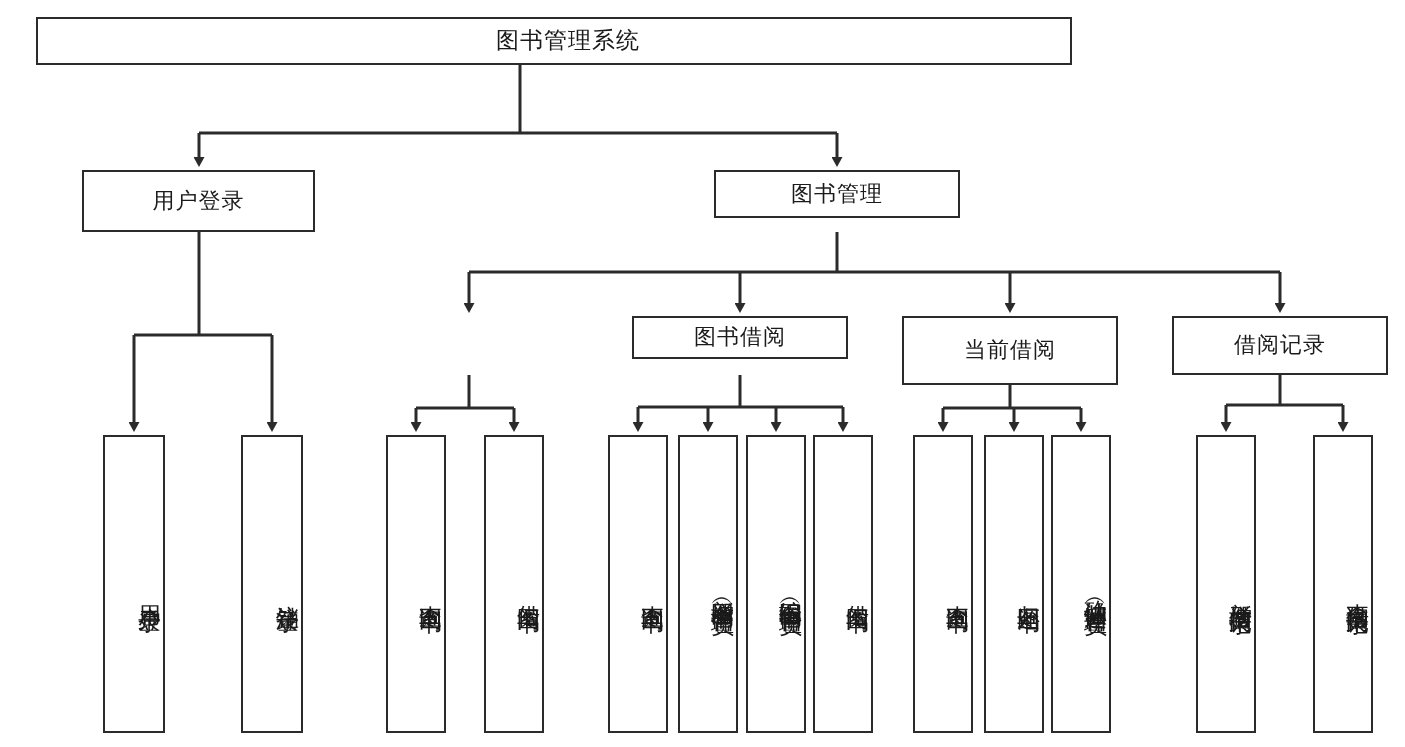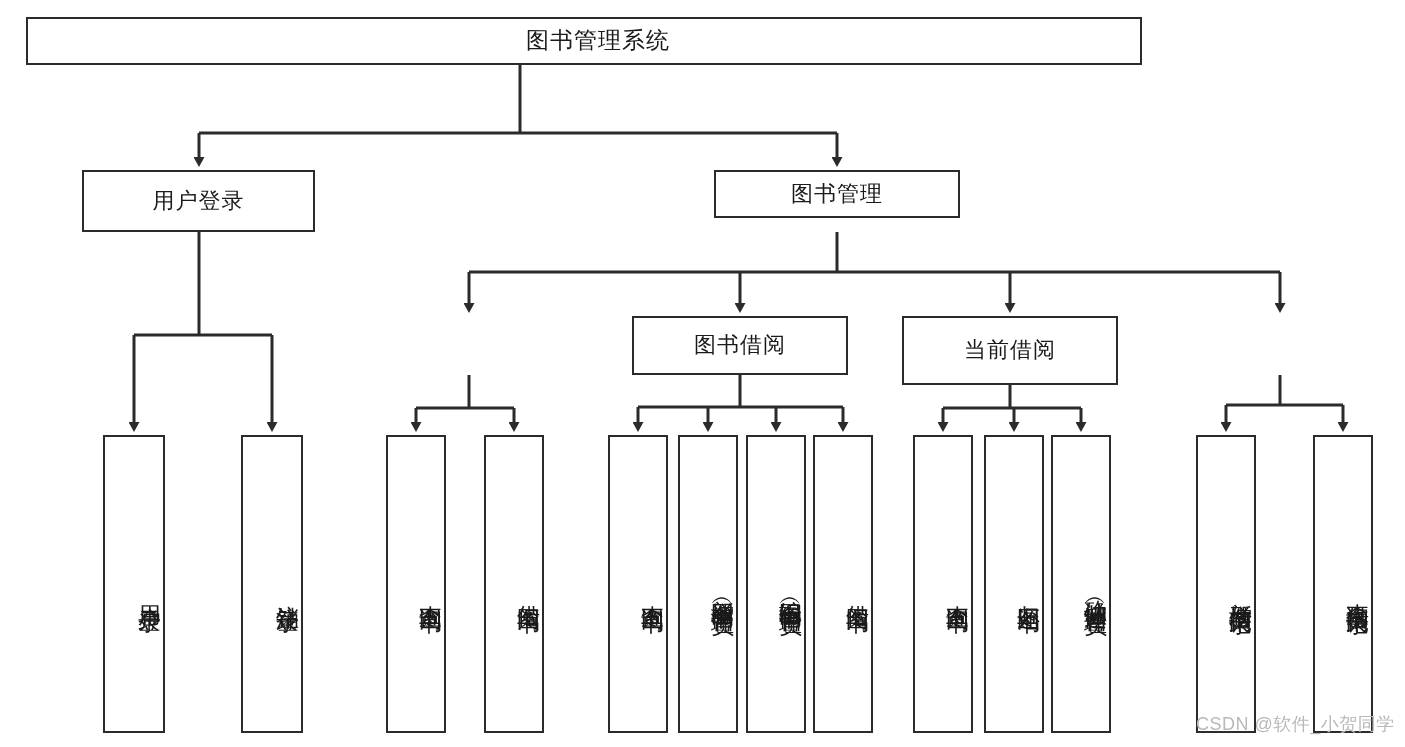--- a/index.html
+++ b/index.html
@@ -105,27 +105,28 @@
       <path d="M1014,408 L1014,423" marker-end="url(#arw)"></path>
       <path d="M1081,408 L1081,423" marker-end="url(#arw)"></path>
 
       <path d="M1280,375 L1280,405"></path>
       <path d="M1226,405 L1343,405"></path>
       <path d="M1226,405 L1226,423" marker-end="url(#arw)"></path>
       <path d="M1343,405 L1343,423" marker-end="url(#arw)"></path>
     </g>
   </svg>
 
-  <div class="node h root" style="left: 26px; top: 17px; width: 1116px; height: 48px; padding-left: 28px;">图书管理系统</div>
+  <div class="node h root" style="left: 36px; top: 17px; width: 1036px; height: 48px; padding-left: 28px;">图书管理系统</div>
 
   <div class="node h" style="left: 82px; top: 170px; width: 233px; height: 62px;">用户登录</div>
   <div class="node h" style="left: 714px; top: 170px; width: 246px; height: 48px;">图书管理</div>
 
-  <div class="node h" style="left: 632px; top: 316px; width: 216px; height: 59px;">图书借阅</div>
+  <div class="node h" style="left: 632px; top: 316px; width: 216px; height: 43px;">图书借阅</div>
   <div class="node h" style="left: 902px; top: 316px; width: 216px; height: 69px;">当前借阅</div>
+  <div class="node h" style="left: 1172px; top: 316px; width: 216px; height: 59px;">借阅记录</div>
 
   <div class="node leaf" style="left: 103px; top: 435px; width: 62px; height: 298px;">
       <span class="vtext">用户登录</span>
     </div>
   <div class="node leaf" style="left: 241px; top: 435px; width: 62px; height: 298px;">
       <span class="vtext">注销登录</span>
     </div>
   <div class="node leaf" style="left: 386px; top: 435px; width: 60px; height: 298px;">
       <span class="vtext">查询图书</span>
     </div>
@@ -153,14 +154,13 @@
   <div class="node leaf" style="left: 1051px; top: 435px; width: 60px; height: 298px;">
       <span class="vtext">确认归还（管理员）</span>
     </div>
   <div class="node leaf" style="left: 1196px; top: 435px; width: 60px; height: 298px;">
       <span class="vtext">新增借阅记录</span>
     </div>
   <div class="node leaf" style="left: 1313px; top: 435px; width: 60px; height: 298px;">
       <span class="vtext">查询借阅记录</span>
     </div>
 
-  <div class="watermark">CSDN @软件_小贺同学</div>
 </div>
 
 </body></html>

